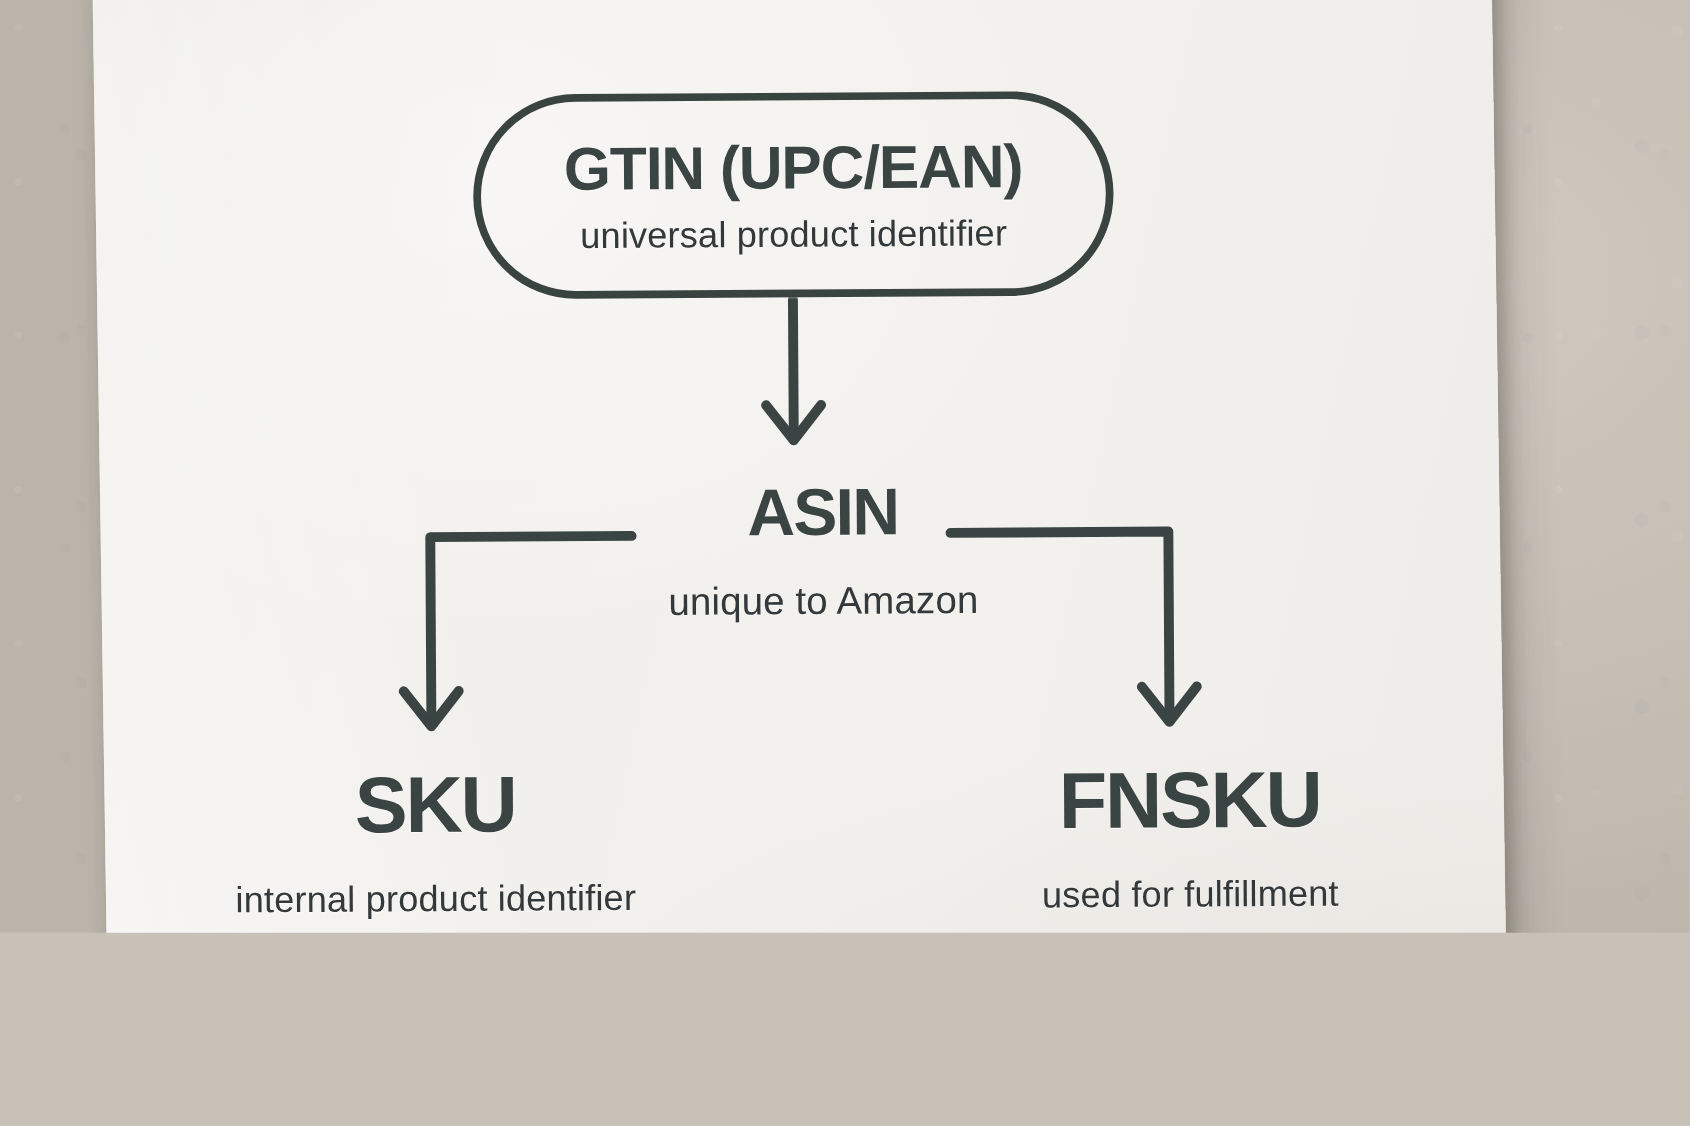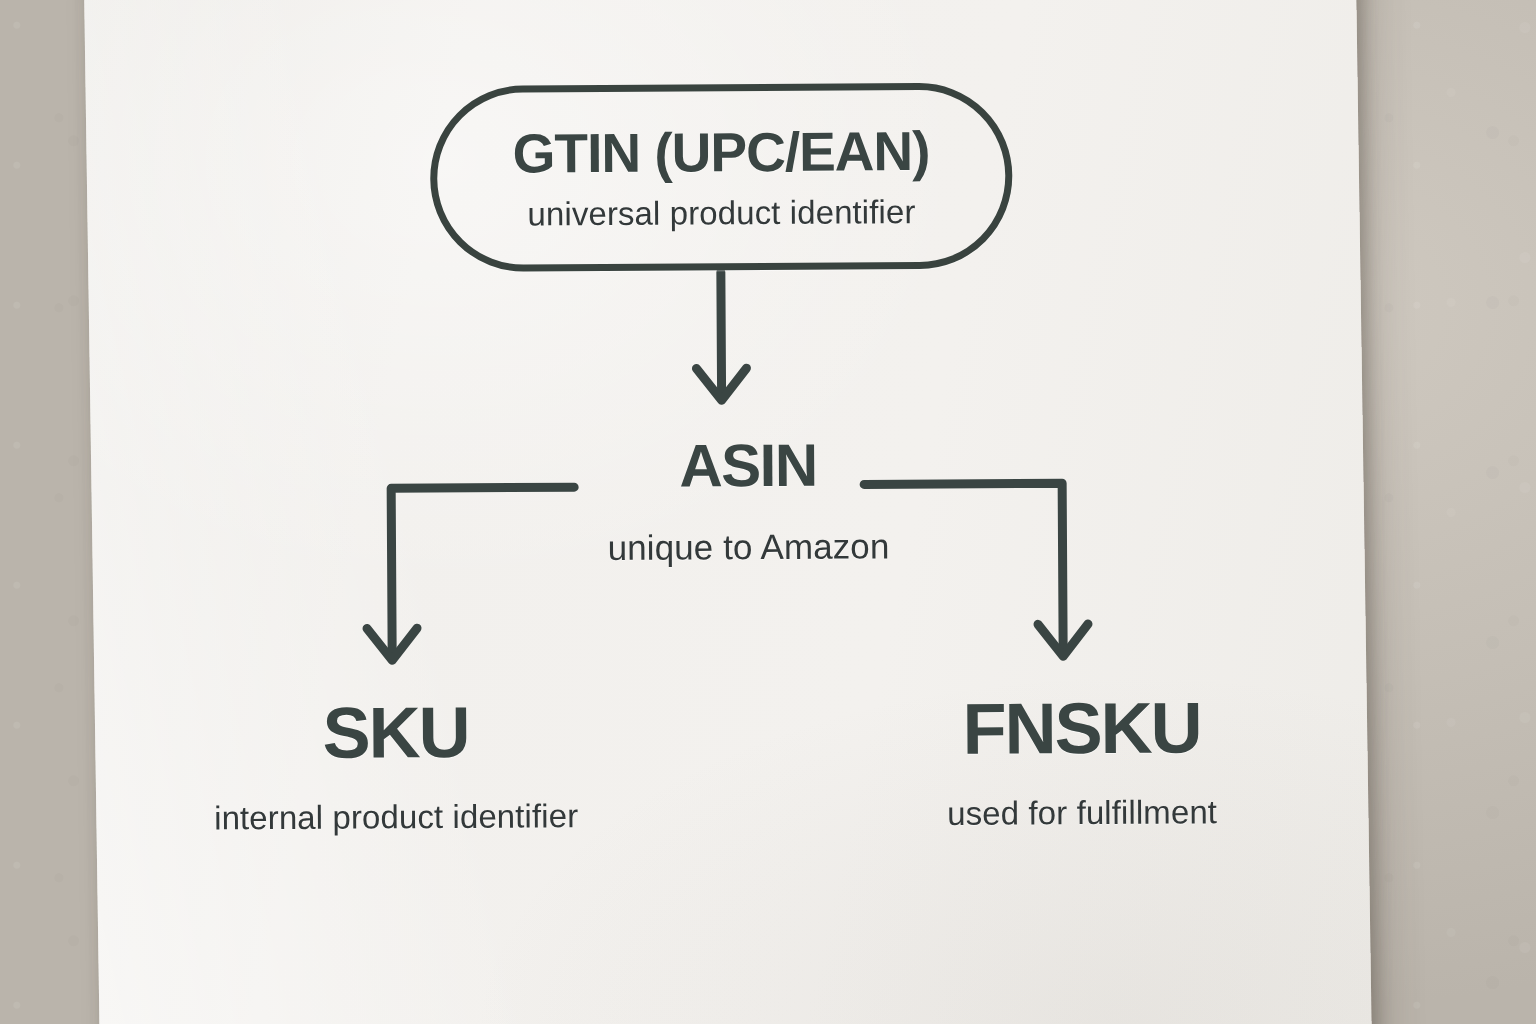--- a/index.html
+++ b/index.html
@@ -8,21 +8,21 @@
     width: 1536px;
     height: 1024px;
     overflow: hidden;
     background: #c7c1b8;
     font-family: "Liberation Sans", sans-serif;
   }
 
   #stage {
     position: relative;
     width: 1536px;
-    height: 1024px;
+    height: 848px;
     overflow: hidden;
   }
 
   
   .desk {
     position: absolute;
     inset: 0;
     background:
       radial-gradient(ellipse 900px 700px at 85% 30%, #cfc9c0 0%, #c4beb5 55%, #bab4ab 100%),
       linear-gradient(100deg, #c9c3ba 0%, #c6c0b7 40%, #c0bab1 100%);

